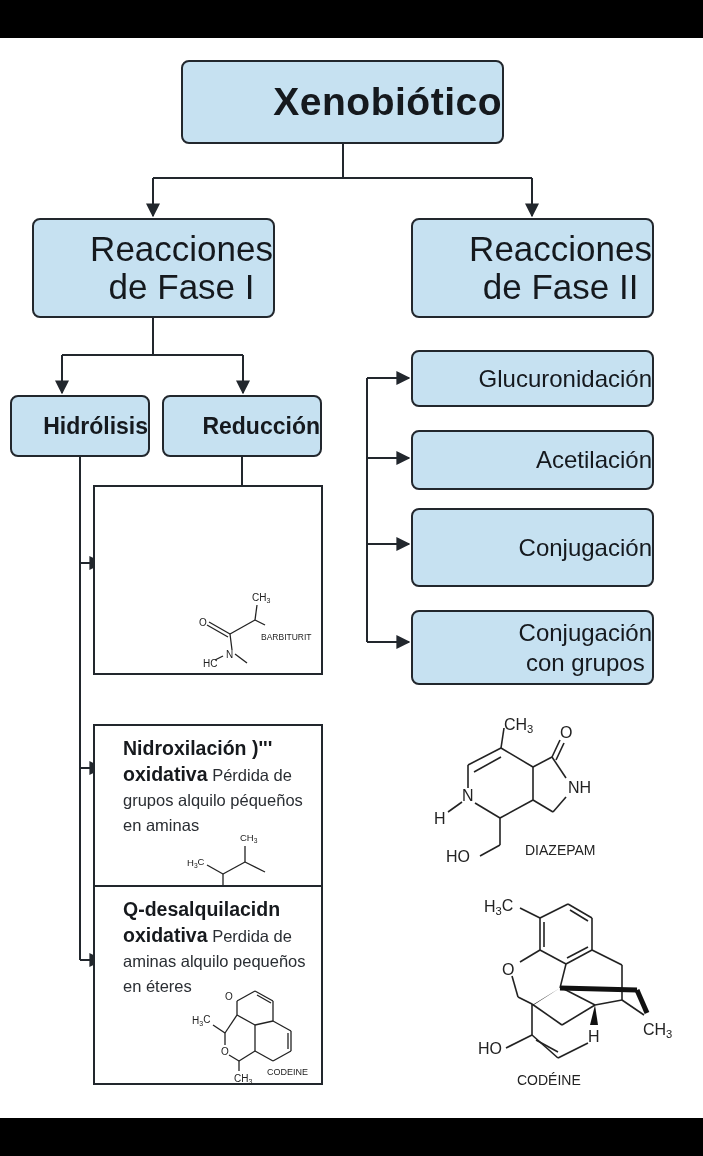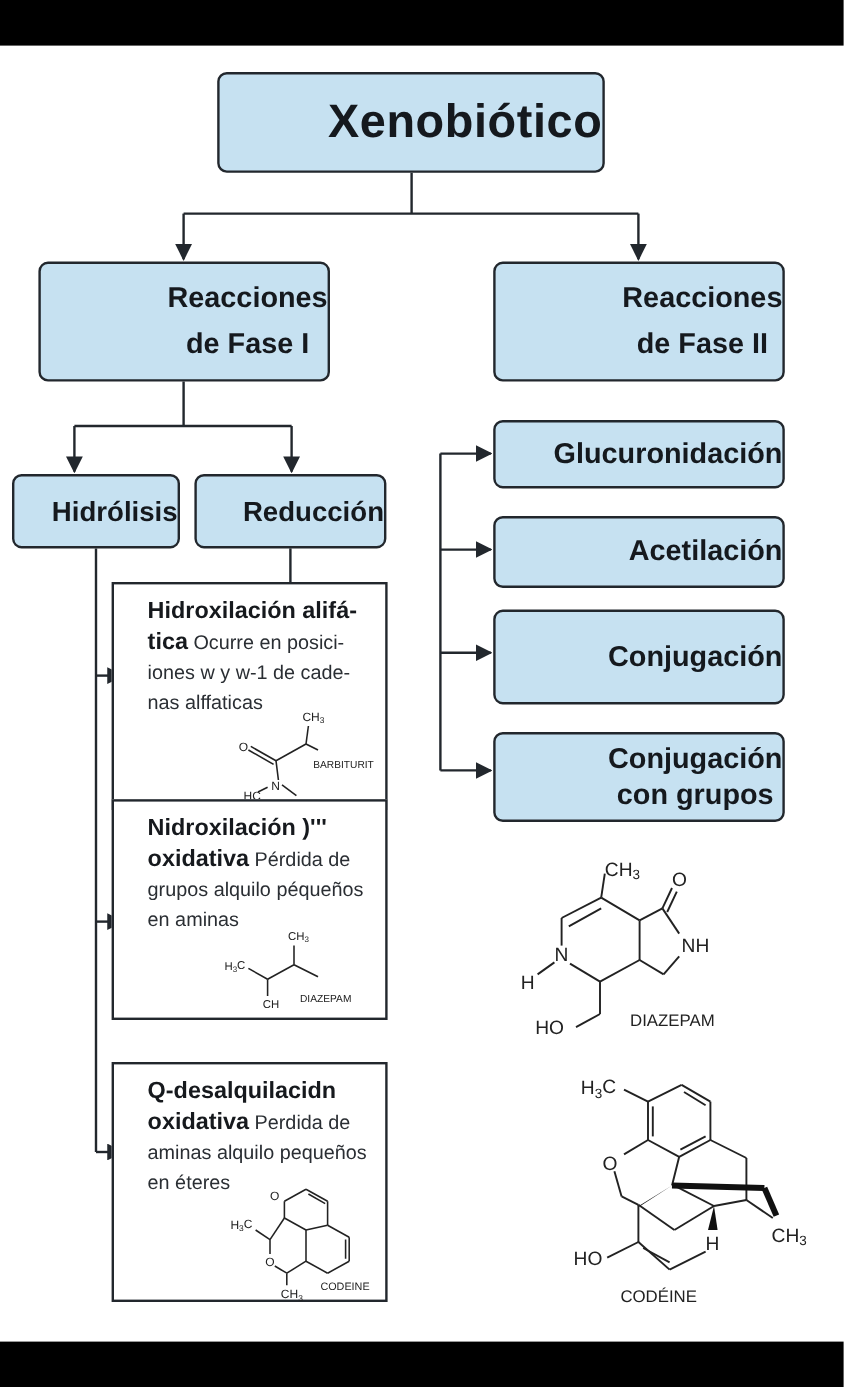--- a/index.html
+++ b/index.html
@@ -3,27 +3,27 @@
 <meta charset="utf-8">
 <style>
   html, body { margin: 0; padding: 0; }
   body { width: 703px; height: 1156px; position: relative; background: #ffffff; overflow: hidden; font-family: "Liberation Sans", "DejaVu Sans", sans-serif; color: #1a1e23; }
   .bar { position: absolute; left: 0; width: 703px; background: #000; }
   .bar.top { top: 0; height: 38px; }
   .bar.bottom { top: 1118px; height: 38px; }
   .node { position: absolute; box-sizing: border-box; background: #c6e1f1; border: 2px solid #22272d; border-radius: 8px; display: flex; align-items: center; justify-content: flex-end; text-align: center; color: #15191e; }
   .node span { display: block; }
   .root { left: 181px; top: 60px; width: 323px; height: 84px; font-size: 39px; font-weight: bold; letter-spacing: 0.5px; }
-  .phase { top: 218px; height: 100px; font-size: 24px; font-weight: bold; line-height: 38px; }
+  .phase { top: 218px; height: 100px; font-size: 35px; font-weight: normal; line-height: 38px; }
   .phase1 { left: 32px; width: 243px; }
   .phase2 { left: 411px; width: 243px; }
   .sub { top: 395px; height: 62px; font-size: 23px; font-weight: bold; }
   .hidro { left: 10px; width: 140px; }
   .reduc { left: 162px; width: 160px; }
-  .p2 { left: 411px; width: 243px; font-size: 24px; line-height: 30px; font-weight: bold; }
+  .p2 { left: 411px; width: 243px; font-size: 24px; line-height: 30px; }
   .card { position: absolute; left: 93px; width: 230px; box-sizing: border-box; background: #fff; border: 2px solid #22272d; padding: 10px 8px 0 28px; font-size: 16.5px; line-height: 25px; color: #2a2e33; }
   .card b { font-size: 19.5px; color: #16191d; }
   .card svg { position: absolute; left: 0; top: 0; }
   .lines { position: absolute; left: 0; top: 0; }
   .mol { position: absolute; }
 </style>
 </head>
 <body>
 
 <div class="bar top"></div>
@@ -73,26 +73,20 @@
 </div>
 
 <div class="node sub hidro">
   <span>Hidrólisis</span>
 </div>
 <div class="node sub reduc">
   <span>Reducción</span>
 </div>
 
 <div class="card" style="top:485px;height:190px;">
-  <div>
-    <b>Hidroxilación alifá-</b><br>
-    <b>tica</b><span> Ocurre en posici-</span><br>
-    <span>iones w y w-1 de cade-</span><br>
-    <span>nas alffaticas</span>
-  </div>
   <svg width="230" height="190">
     <g stroke="#222" stroke-width="1.3" fill="none">
       <line x1="114" y1="135" x2="135" y2="147"></line>
       <line x1="112" y1="138" x2="133" y2="150"></line>
       <line x1="135" y1="147" x2="160" y2="133"></line>
       <line x1="160" y1="133" x2="162" y2="118"></line>
       <line x1="160" y1="133" x2="170" y2="138"></line>
       <line x1="135" y1="147" x2="137" y2="163"></line>
       <line x1="140" y1="167" x2="152" y2="176"></line>
       <line x1="128" y1="169" x2="120" y2="173"></line>
@@ -100,21 +94,21 @@
     <g font-size="10" fill="#222" font-family="Liberation Sans, sans-serif">
       <text x="157" y="114"><tspan>CH</tspan><tspan font-size="0.7em" dy="0.25em">3</tspan></text>
       <text x="104" y="139">O</text>
       <text x="108" y="180">HC</text>
       <text x="131" y="171">N</text>
       <text x="166" y="153" font-size="8.5">BARBITURIT</text>
     </g>
   </svg>
 </div>
 
-<div class="card" style="top:666px;height:184px;">
+<div class="card" style="top:724px;height:184px;">
   <div>
     <b>Nidroxilación )'''</b><br>
     <b>oxidativa</b><span> Pérdida de</span><br>
     <span>grupos alquilo péqueños</span><br>
     <span>en aminas</span>
   </div>
   <svg width="230" height="184">
     <g stroke="#222" stroke-width="1.3" fill="none">
       <line x1="112" y1="139" x2="128" y2="148"></line>
       <line x1="128" y1="148" x2="150" y2="136"></line>

